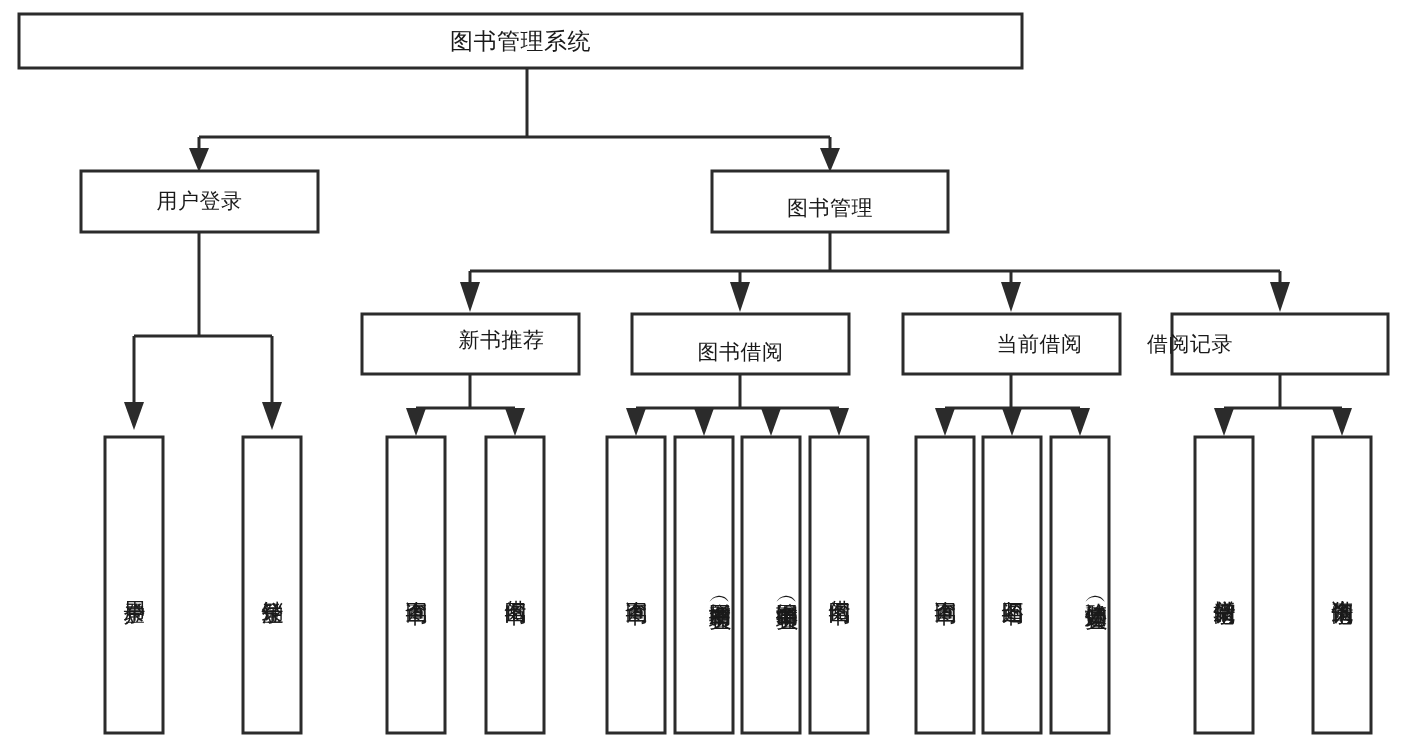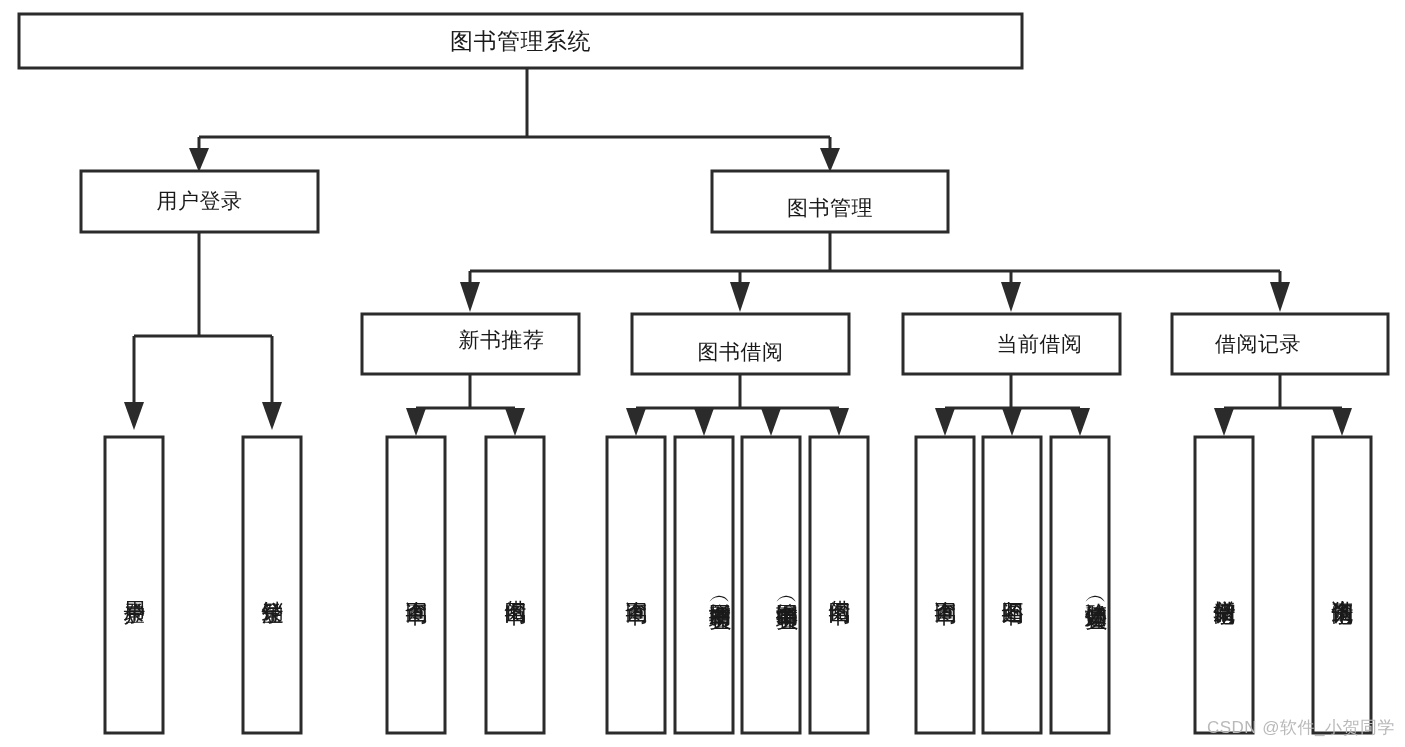--- a/index.html
+++ b/index.html
@@ -166,35 +166,34 @@
   </svg>
 
   <div class="node-label-h" style="left:19px; top:14px; width:1003px; height:54px; font-size:23px;">图书管理系统</div>
 
   <div class="node-label-h" style="left:81px; top:171px; width:237px; height:61px;">用户登录</div>
   <div class="node-label-h" style="left:712px; top:171px; width:236px; height:75px;">图书管理</div>
 
   <div class="node-label-h" style="left:362px; top:314px; width:217px; height:52px;margin-left:31px;">新书推荐</div>
   <div class="node-label-h" style="left:632px; top:314px; width:217px; height:76px;">图书借阅</div>
   <div class="node-label-h" style="left:903px; top:314px; width:217px; height:60px;margin-left:28px;">当前借阅</div>
-  <div class="node-label-h" style="left:1172px; top:314px; width:172px; height:60px;">借阅记录</div>
+  <div class="node-label-h" style="left:1104px; top:314px; width:172px; height:60px;">借阅记录</div>
 
   <div class="node-label-v" style="left:105px; top:437px; width:58px; height:296px;">用户登录</div>
   <div class="node-label-v" style="left:243px; top:437px; width:58px; height:296px;">注销登录</div>
 
   <div class="node-label-v" style="left:387px; top:437px; width:58px; height:296px;">查询图书</div>
   <div class="node-label-v" style="left:486px; top:437px; width:58px; height:296px;">借阅图书</div>
 
   <div class="node-label-v" style="left:607px; top:437px; width:58px; height:296px;">查询图书</div>
   <div class="node-label-v" style="left:675px; top:437px; width:58px; height:296px; align-items:flex-start; padding-top:8px; box-sizing:border-box;">新增图书（管理员）</div>
   <div class="node-label-v" style="left:742px; top:437px; width:58px; height:296px; align-items:flex-start; padding-top:8px; box-sizing:border-box;">编辑图书（管理员）</div>
   <div class="node-label-v" style="left:810px; top:437px; width:58px; height:296px;">借阅图书</div>
 
   <div class="node-label-v" style="left:916px; top:437px; width:58px; height:296px;">查询图书</div>
   <div class="node-label-v" style="left:983px; top:437px; width:58px; height:296px;">归还图书</div>
   <div class="node-label-v" style="left:1051px; top:437px; width:58px; height:296px; align-items:flex-start; padding-top:8px; box-sizing:border-box;">确认归还（管理员）</div>
 
   <div class="node-label-v" style="left:1195px; top:437px; width:58px; height:296px;">新增借阅记录</div>
   <div class="node-label-v" style="left:1313px; top:437px; width:58px; height:296px;">查询借阅记录</div>
 
-  <div class="watermark">CSDN @软件_小贺同学</div>
 
 </div>
 
 </body></html>

